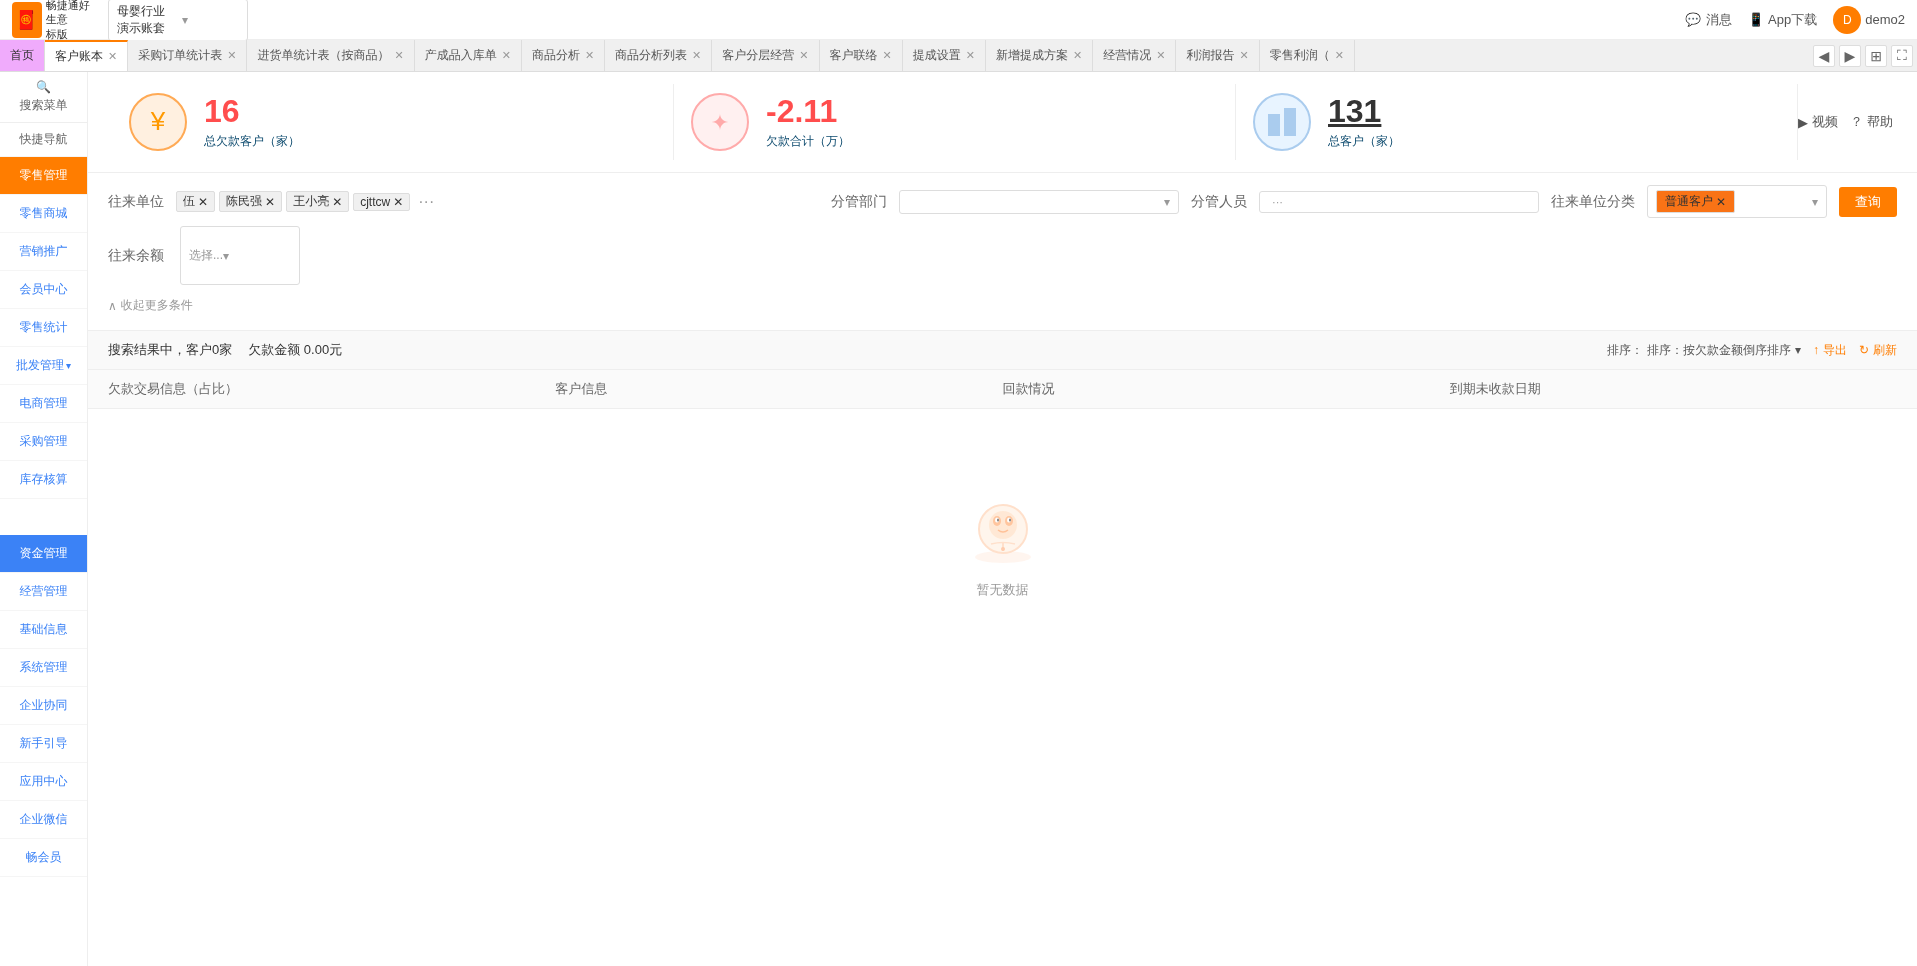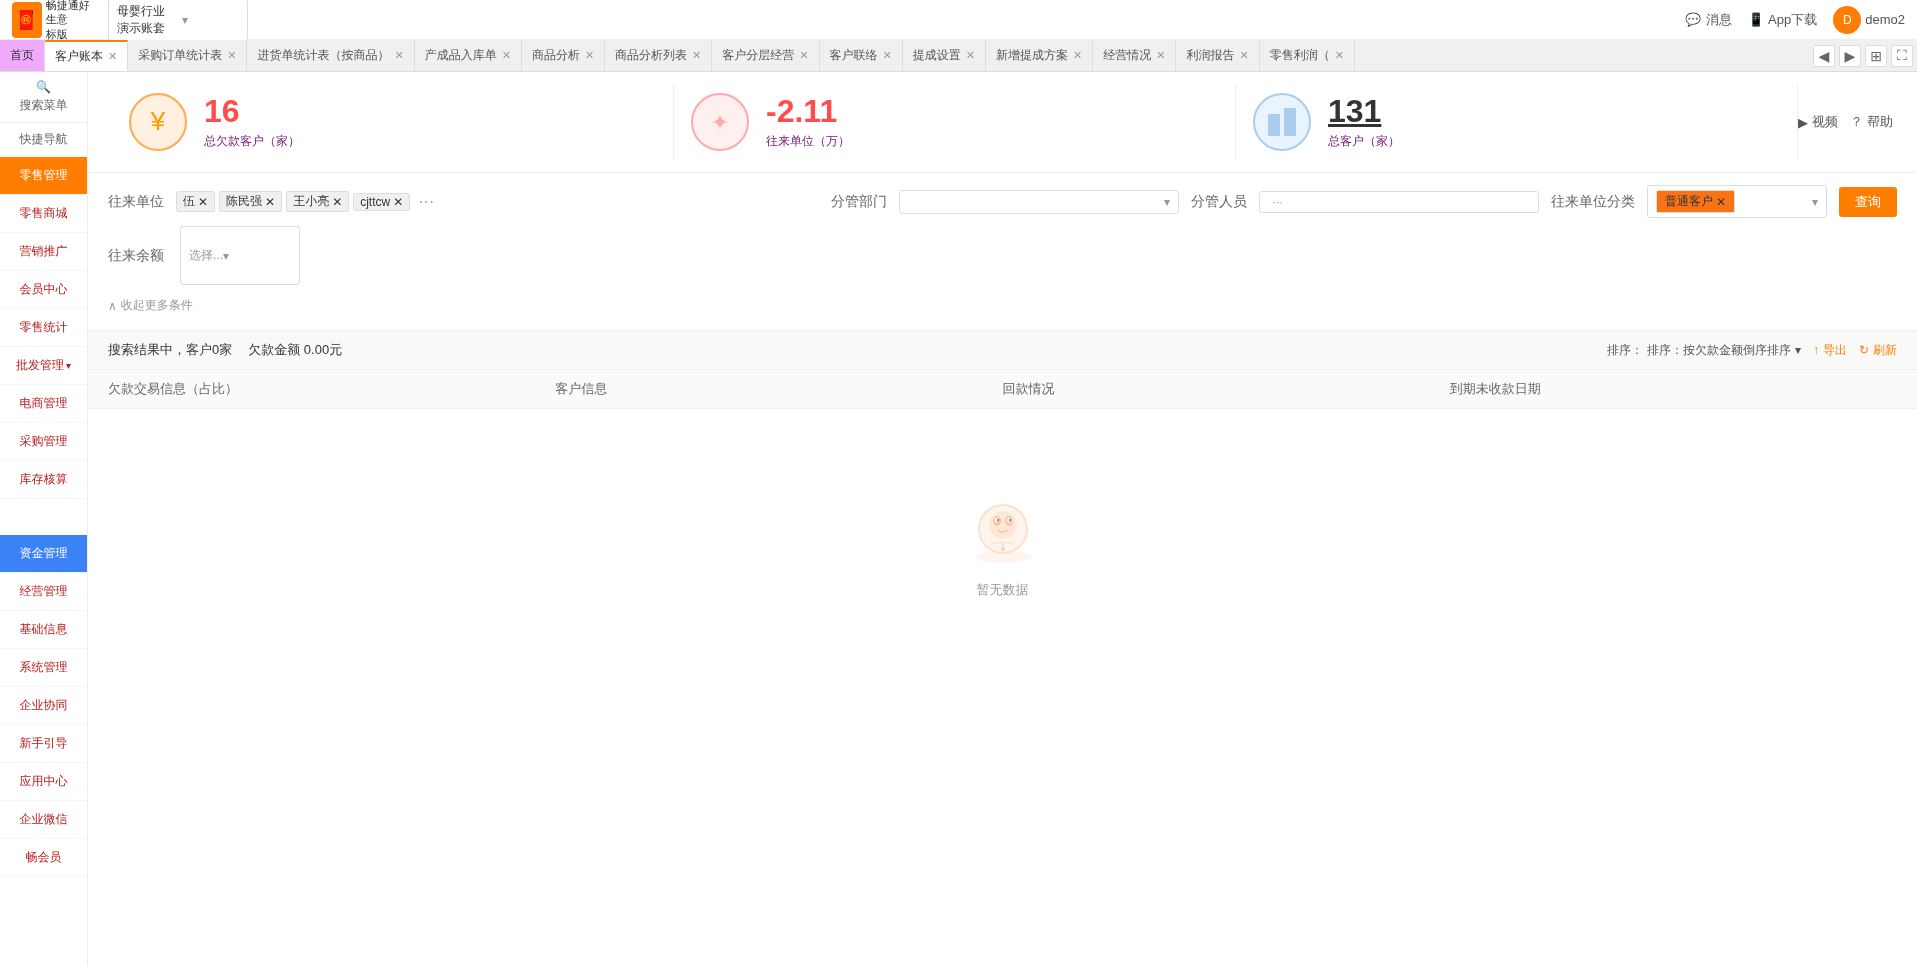--- a/index.html
+++ b/index.html
@@ -162,21 +162,21 @@
       text-align: center;
       font-size: 12px;
       color: #666;
       cursor: pointer;
       border-bottom: 1px solid #f5f5f5;
     }
     .sidebar-item {
       padding: 10px 4px;
       text-align: center;
       font-size: 12px;
-      color: #b91c1c;
+      color: #3b82f6;
       cursor: pointer;
       border-bottom: 1px solid #f5f5f5;
     }
     .sidebar-item.active {
       background: #ff7d00;
       color: #fff;
     }
     .sidebar-item .sub-arrow {
       font-size: 10px;
       display: inline-block;
@@ -217,21 +217,21 @@
     }
     .stat-values {}
     .stat-main-value {
       font-size: 32px;
       font-weight: bold;
       color: #ff4d4d;
       line-height: 1.1;
     }
     .stat-main-value.negative { color: #ff4d4d; }
     .stat-main-value.black { color: #333; text-decoration: underline; }
-    .stat-label { font-size: 12px; color: #701a75; margin-top: 4px; }
+    .stat-label { font-size: 12px; color: #0c4a6e; margin-top: 4px; }
 
     .stat-help {
       margin-left: auto;
       display: flex;
       gap: 12px;
       align-items: center;
       font-size: 12px;
       color: #999;
     }
 
@@ -609,21 +609,21 @@
 
       <div class="stat-block">
         <div class="stat-icon">
           <svg viewBox="0 0 60 60" width="60" height="60">
             <circle cx="30" cy="30" r="28" fill="#fff0f0" stroke="#ffaaaa" stroke-width="2"></circle>
             <text x="30" y="38" text-anchor="middle" font-size="22" fill="#ffaaaa">✦</text>
           </svg>
         </div>
         <div class="stat-values">
           <div class="stat-main-value negative">-2.11</div>
-          <div class="stat-label">往来单位（万）</div>
+          <div class="stat-label">欠款合计（万）</div>
         </div>
       </div>
 
       <div class="stat-block">
         <div class="stat-icon">
           <svg viewBox="0 0 60 60" width="60" height="60">
             <circle cx="30" cy="30" r="28" fill="#e8f4ff" stroke="#aaccee" stroke-width="2"></circle>
             <rect x="16" y="22" width="12" height="22" fill="#aaccee"></rect>
             <rect x="32" y="16" width="12" height="28" fill="#aaccee"></rect>
           </svg>

